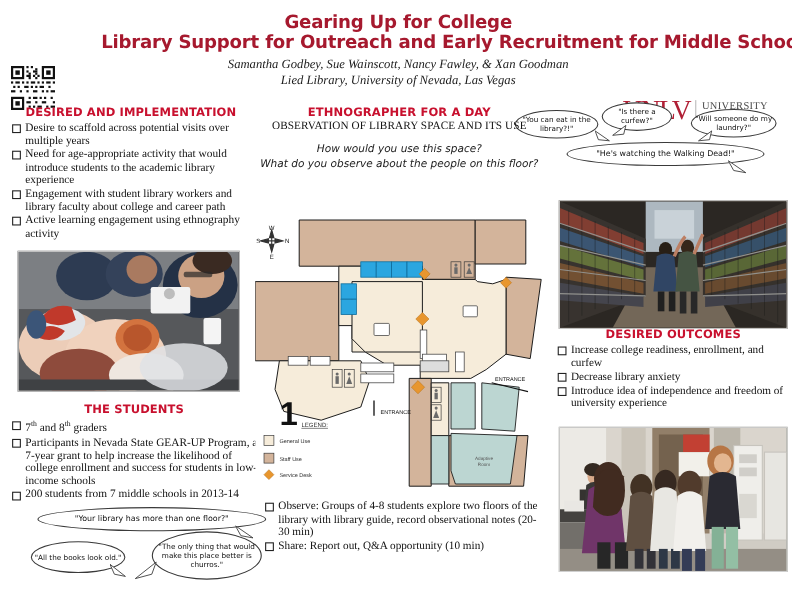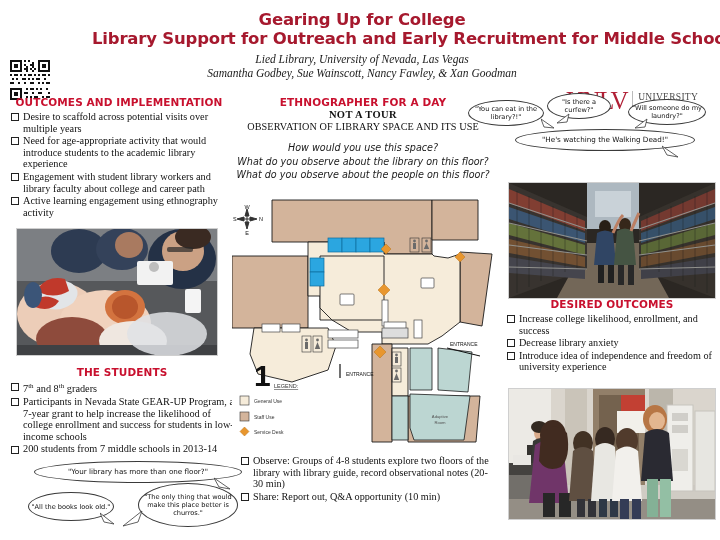--- a/index.html
+++ b/index.html
@@ -165,22 +165,22 @@
             <rect x="34" y="38" width="2" height="2"></rect>
             <rect x="38" y="38" width="4" height="2"></rect>
         </g>
       </svg>
     </div>
 
     <div class="title-block">
       <div class="title1">Gearing Up for College</div>
       <div class="title2">Library Support for Outreach and Early Recruitment for Middle School Students</div>
       <div class="authors">
+        <div>Samantha Godbey, Sue Wainscott, Nancy Fawley, &amp; Xan Goodman</div>
         <div>Lied Library, University of Nevada, Las Vegas</div>
-        <div>Samantha Godbey, Sue Wainscott, Nancy Fawley, &amp; Xan Goodman</div>
       </div>
     </div>
 
     <div class="logo">
       <div class="logo-unlv">UNLV</div>
       <div class="logo-div"></div>
       <div class="logo-txt">
         <div>UNIVERSITY</div>
         <div>LIBRARIES</div>
       </div>
@@ -219,21 +219,21 @@
       <span>"He's watching the Walking Dead!"</span>
     </div>
     <div class="tail" style="left:662px;top:145px;">
       <svg width="18" height="14" viewBox="0 0 18 14">
           <path d="M0,1 L16,12 L5,10 Z" fill="#fff" stroke="#3a3a3a" stroke-width="0.8"></path>
         </svg>
     </div>
   </div>
 
   <div class="col-left">
-    <div class="sec-head">OUTCOMES AND IMPLEMENTATION</div>
+    <div class="sec-head">DESIRED AND IMPLEMENTATION</div>
     <ul class="cb">
       <li>Desire to scaffold across potential visits over multiple years</li>
       <li>Need for age-appropriate activity that would introduce students to the academic library experience</li>
       <li>Engagement with student library workers and library faculty about college and career path</li>
       <li>Active learning engagement using ethnography activity</li>
     </ul>
   </div>
 
   <div class="photo-students">
     <svg width="200" height="126" viewBox="0 0 200 126" preserveAspectRatio="none">
@@ -298,25 +298,23 @@
     </div>
     <div class="tail" style="left:122px;top:510px;">
       <svg width="22" height="18" viewBox="0 0 22 18">
           <path d="M20,1 L1,16 L16,12 Z" fill="#fff" stroke="#3a3a3a" stroke-width="0.8"></path>
         </svg>
     </div>
   </div>
 
   <div class="col-mid">
     <div class="sec-head">ETHNOGRAPHER FOR A DAY</div>
-    <div class="sub-head">NOT A TOUR</div>
     <div class="sub-head2">OBSERVATION OF LIBRARY SPACE AND ITS USE</div>
     <div class="questions">
       <div>How would you use this space?</div>
-      <div>What do you observe about the library on this floor?</div>
       <div>What do you observe about the people on this floor?</div>
     </div>
   </div>
 
   <div class="map-wrap">
     <svg width="268" height="250" viewBox="0 0 268 250">
       <rect width="268" height="250" fill="#ffffff"></rect>
 
       <g stroke="#333" fill="#333">
         <line x1="15" y1="16" x2="15" y2="30" stroke-width="1"></line>
@@ -515,21 +513,21 @@
         <path d="M104,50 q6,-14 10,-18" stroke="#c8876a" stroke-width="3" fill="none"></path>
         <path d="M122,48 q6,-14 8,-18" stroke="#c8876a" stroke-width="3" fill="none"></path>
       </g>
       <rect x="0" y="0" width="206" height="115" fill="#000" opacity="0.06"></rect>
     </svg>
   </div>
 
   <div class="col-right">
     <div class="sec-head">DESIRED OUTCOMES</div>
     <ul class="cb">
-      <li>Increase college likelihood, enrollment, and success</li>
+      <li>Increase college readiness, enrollment, and curfew</li>
       <li>Decrease library anxiety</li>
       <li>Introduce idea of independence and freedom of university experience</li>
     </ul>
   </div>
 
   <div class="photo-lobby">
     <svg width="206" height="130" viewBox="0 0 206 130" preserveAspectRatio="none">
       <rect width="206" height="130" fill="#cfcac2"></rect>
 
       <rect x="0" y="0" width="206" height="96" fill="#d9d4cb"></rect>

